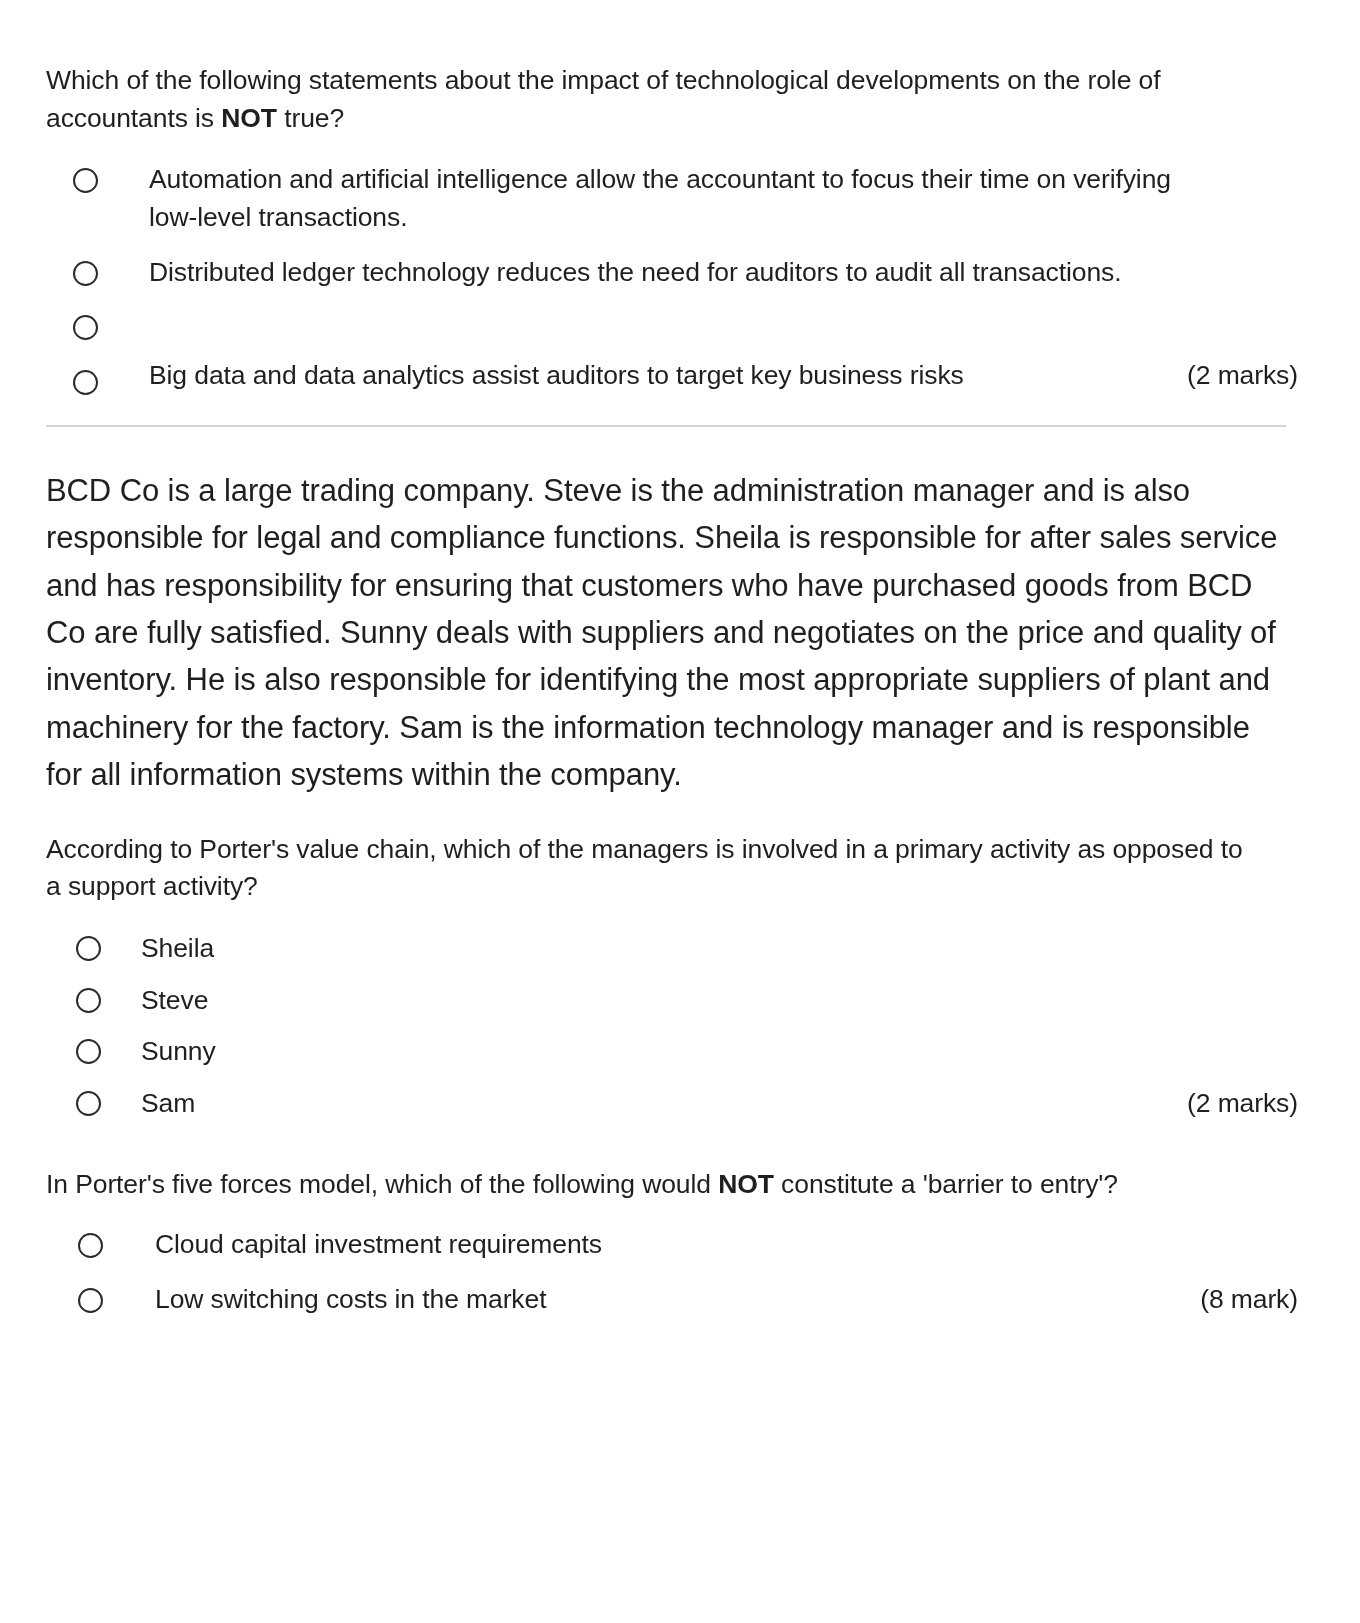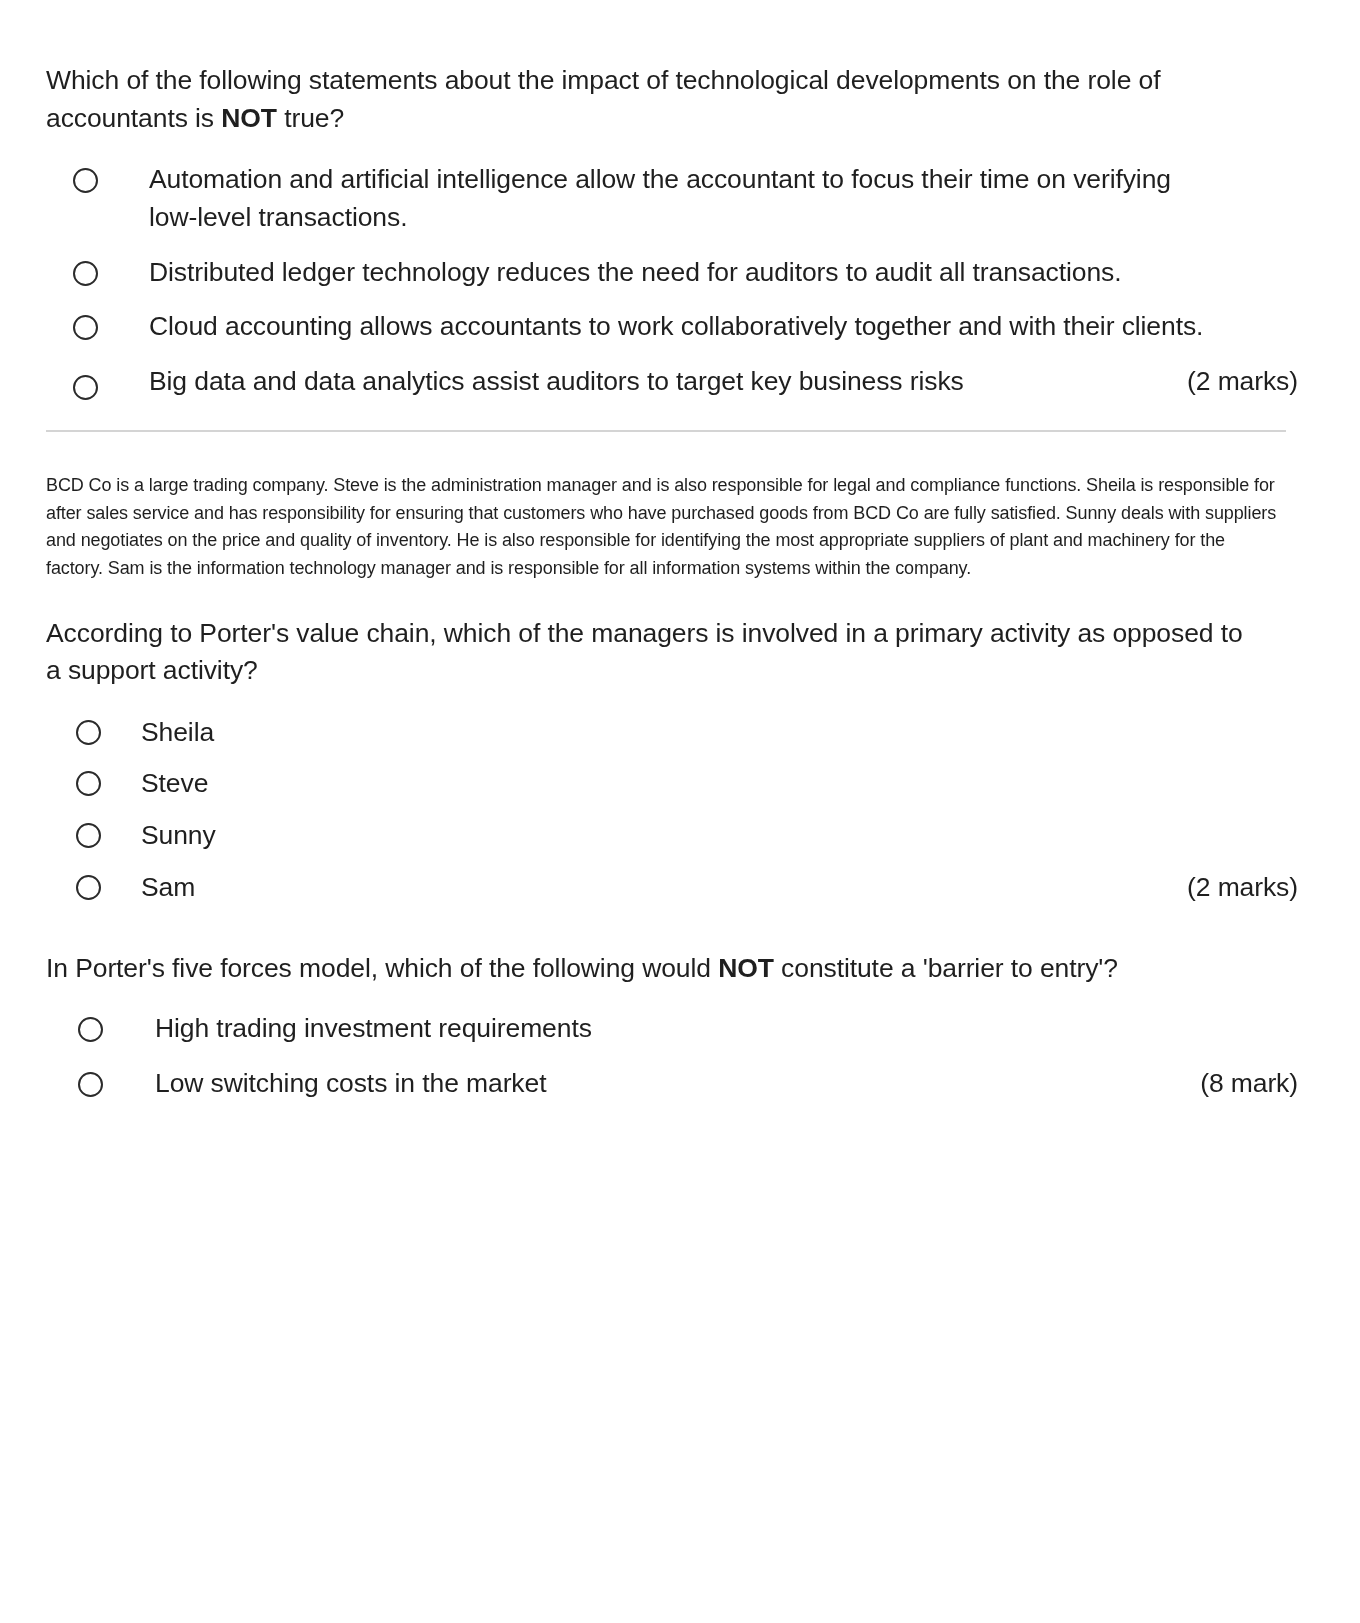--- a/index.html
+++ b/index.html
@@ -29,21 +29,21 @@
     font-size: 26.5px;
     line-height: 1.42;
     letter-spacing: -0.1px;
     color: #1f1f1f;
     margin: 0;
   }
   .qtext .emph {
     font-weight: 700;
   }
   .scenario {
-    font-size: 18px;
+    font-size: 31px;
     line-height: 1.53;
     letter-spacing: -0.1px;
     color: #1f1f1f;
     margin: 0;
   }
 
   
   .options {
     margin: 16px;
     padding: 0;
@@ -141,21 +141,20 @@
         <span class="radio"></span>
         <span class="option-label" style="white-space: pre-line;">Automation and artificial intelligence allow the accountant to focus their time on verifying
 low-level transactions.</span>
       </li>
       <li class="option">
         <span class="radio"></span>
         <span class="option-label">Distributed ledger technology reduces the need for auditors to audit all transactions.</span>
       </li>
       <li class="option">
         <span class="radio"></span>
-        <span class="option-label">Cloud accounting allows accountants to work collaboratively together and with their clients.</span>
       </li>
       <li class="option opt-last">
         <span class="radio"></span>
         <span class="option-label">Big data and data analytics assist auditors to target key business risks</span>
         <span class="marks">(2 marks)</span>
       </li>
     </ul>
   </section>
 
   <hr class="divider">
@@ -185,21 +184,21 @@
       </li>
     </ul>
   </section>
 
   <section class="q3">
     <p class="qtext q3-stem"><span>In Porter's five forces model, which of the following would </span><span class="emph">NOT</span><span> constitute a 'barrier to entry'?</span></p>
 
     <ul class="options">
       <li class="option">
         <span class="radio"></span>
-        <span class="option-label">High trading investment requirements</span>
+        <span class="option-label">Cloud capital investment requirements</span>
       </li>
       <li class="option opt-last">
         <span class="radio"></span>
         <span class="option-label">Low switching costs in the market</span>
         <span class="marks">(8 mark)</span>
       </li>
     </ul>
   </section>
 
 </div>

